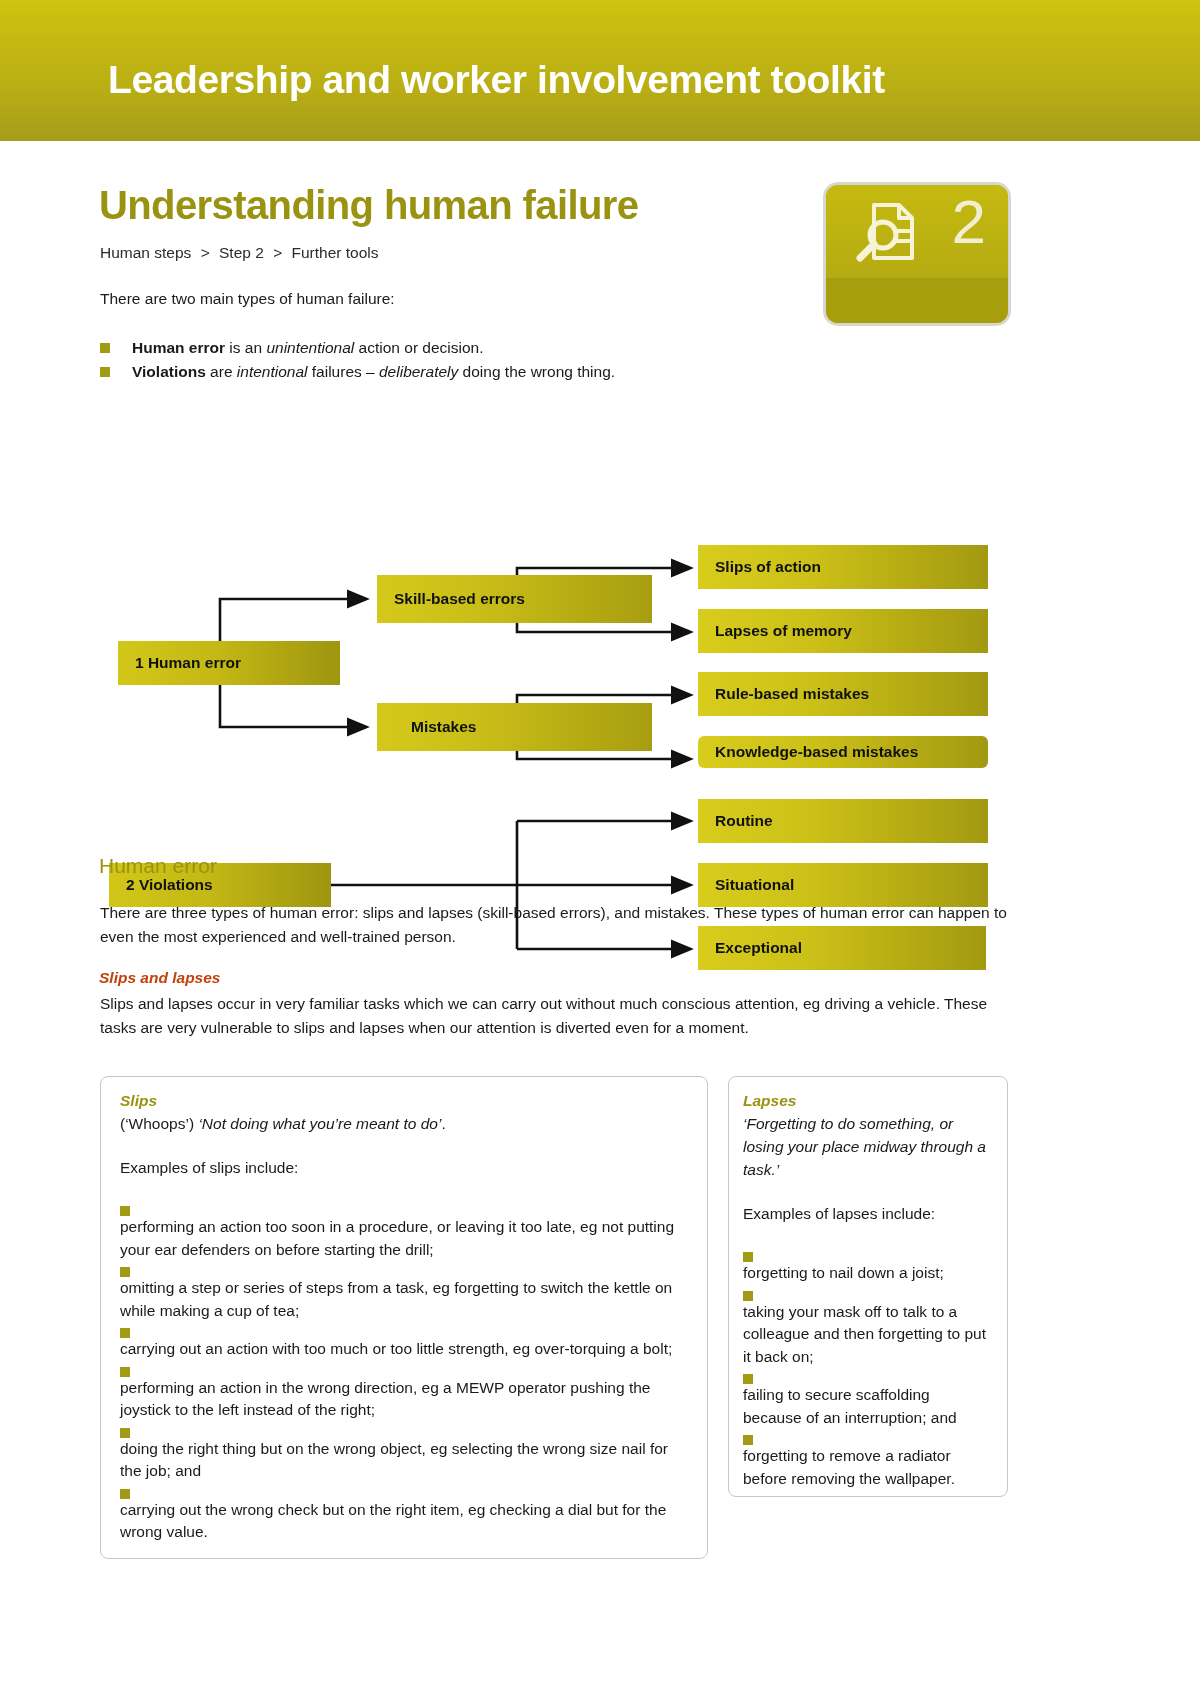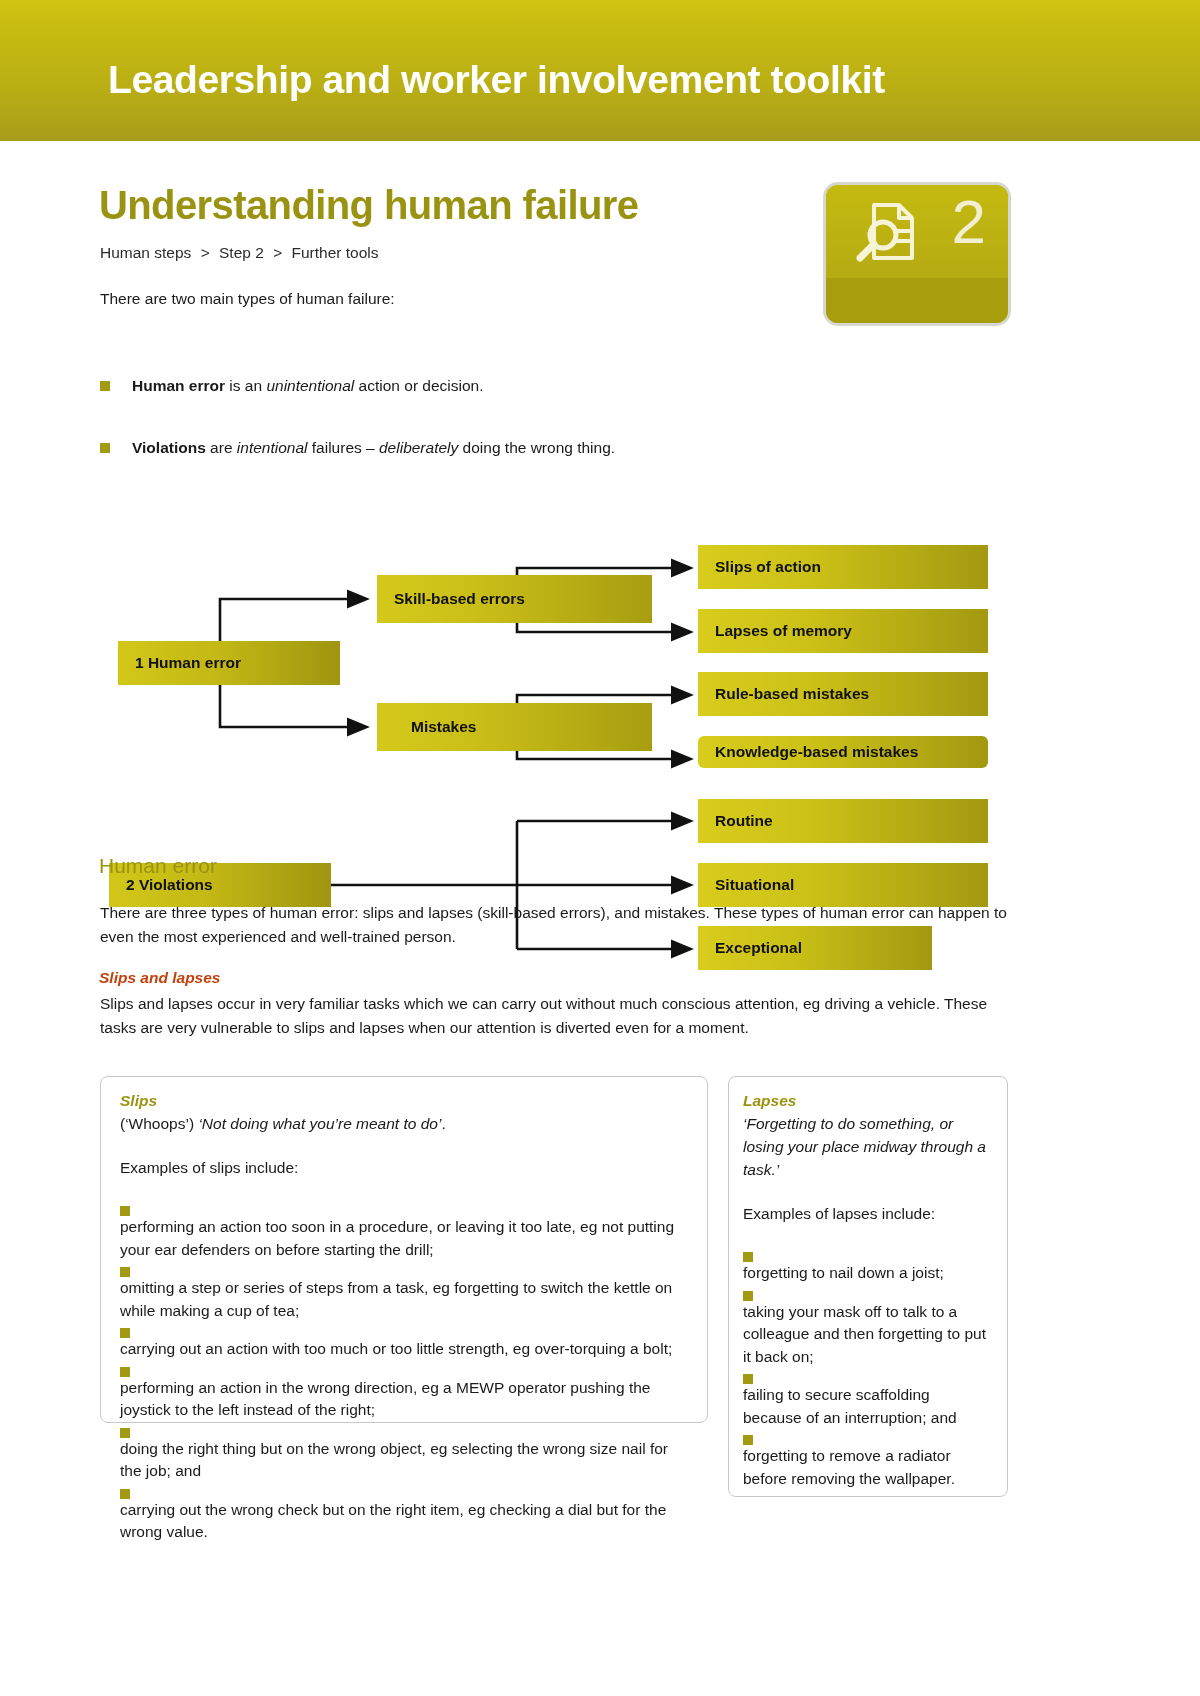--- a/index.html
+++ b/index.html
@@ -116,21 +116,20 @@
     position: absolute;
     left: 100px;
     top: 195px;
     width: 900px;
   }
   .tb-row {
     display: flex;
     align-items: flex-start;
     font-size: 15.5px;
     line-height: 24px;
-    margin-top: 38px;
   }
   .sq {
     width: 10px; height: 10px;
     background: #a39a13;
     flex: 0 0 auto;
     margin-top: 7px;
     margin-right: 22px;
   }
 
   
@@ -329,34 +328,34 @@
     </div>
 
     <div class="dbox lvl3" style="left:698px; top:18px; width:290px; height:44px;">
       <span>Routine</span>
     </div>
 
     <div class="dbox lvl3" style="left:698px; top:82px; width:290px; height:44px;">
       <span>Situational</span>
     </div>
 
-    <div class="dbox lvl3" style="left:698px; top:145px; width:234px; height:44px;">
+    <div class="dbox lvl3" style="left:698px; top:145px; width:288px; height:44px;">
       <span>Exceptional</span>
     </div>
   </div>
 
   <div class="sec-head" style="left:99px; top:713px;">Human error</div>
 
   <div class="para" style="left:100px; top:760px; width:908px;">There are three types of human error: slips and lapses (skill-based errors), and mistakes. These types of human error can happen to even the most experienced and well-trained person.</div>
 
   <div class="sub-head" style="left:99px; top:828px;">Slips and lapses</div>
 
   <div class="para" style="left:100px; top:851px; width:912px;">Slips and lapses occur in very familiar tasks which we can carry out without much conscious attention, eg driving a vehicle. These tasks are very vulnerable to slips and lapses when our attention is diverted even for a moment.</div>
 
-  <div class="panel" style="left:100px; top:935px; width:608px; height:347px; padding:15px 19px 0 19px;">
+  <div class="panel" style="left:100px; top:935px; width:608px; height:483px; padding:15px 19px 0 19px;">
     <div class="panel-title">Slips</div>
     <p><span>(‘Whoops’) </span><i class="ital">‘Not doing what you’re meant to do’</i><span>.</span></p>
     <div class="gap"></div>
     <p>Examples of slips include:</p>
     <div class="gap"></div>
     <div>
       <div class="bl">
         <span class="sq"></span>
         <span>performing an action too soon in a procedure, or leaving it too late, eg not putting your ear defenders on before starting the drill;</span>
       </div>

